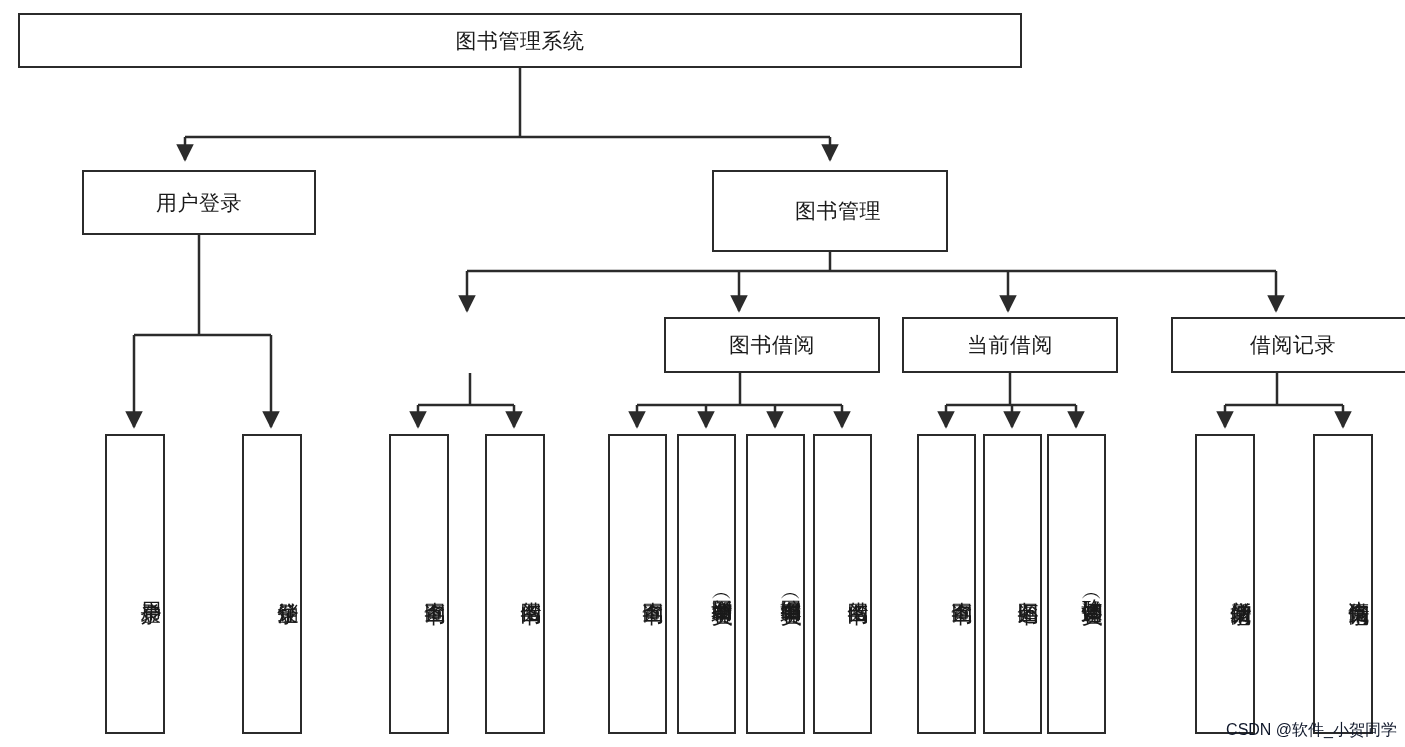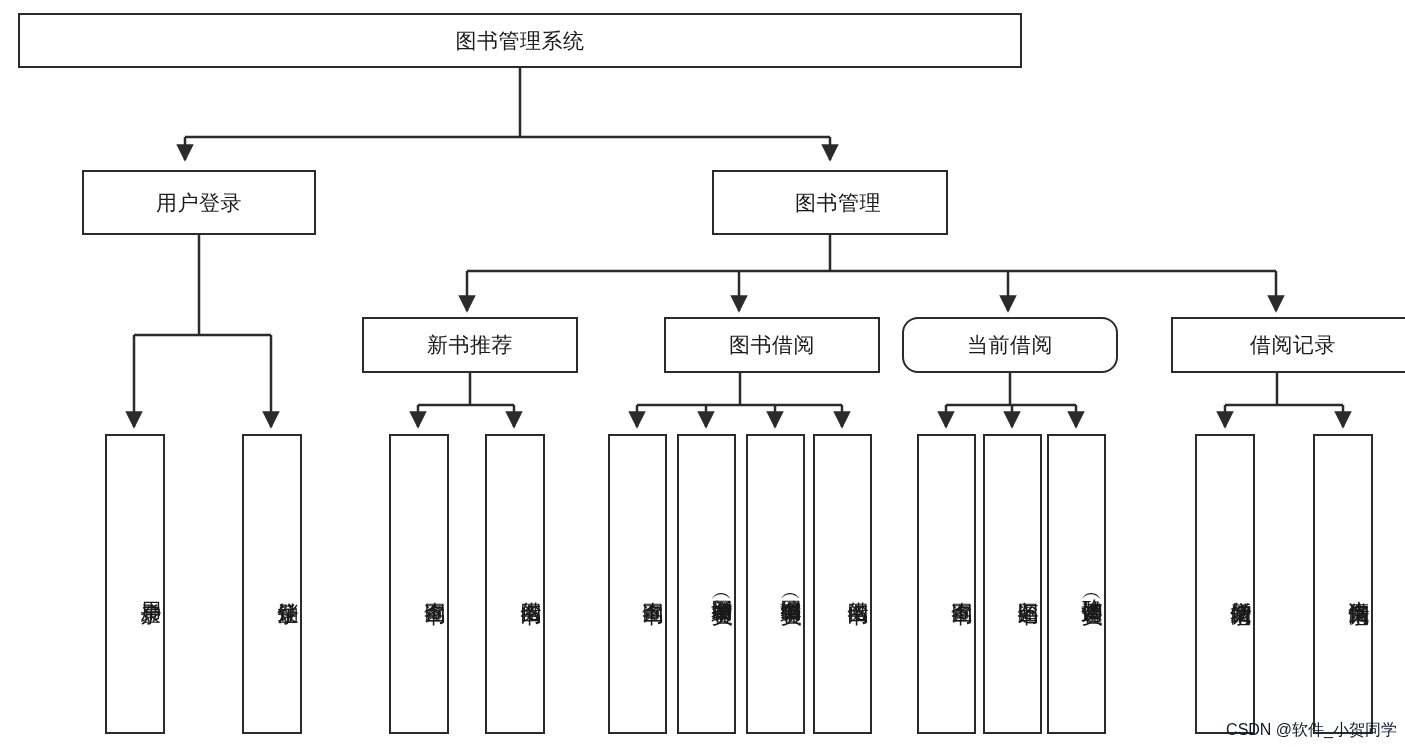--- a/index.html
+++ b/index.html
@@ -118,27 +118,26 @@
       <path d="M 1225 405 L 1343 405"></path>
       <path d="M 1225 405 L 1225 427" marker-end="url(#arrow)"></path>
       <path d="M 1343 405 L 1343 427" marker-end="url(#arrow)"></path>
     </g>
   </svg>
 
   <div class="node horiz" style="left:18px; top:13px; width:1004px; height:55px;">图书管理系统</div>
 
   <div class="node horiz" style="left:82px; top:170px; width:234px; height:65px;">用户登录</div>
 
-  <div class="node horiz" style="left:712px; top:170px; width:236px; height:65px;padding-left:16px;">图书管理</div>
+  <div class="node horiz" style="left:712px; top:170px; width:236px; height:82px;padding-left:16px;">图书管理</div>
 
-  <div class="node horiz" style="left:362px; top:317px; width:216px; height:56px;">新书推荐</div>
 
   <div class="node horiz" style="left:632px; top:317px; width:216px; height:56px;margin-left:32px;">图书借阅</div>
 
-  <div class="node horiz" style="left:902px; top:317px; width:216px; height:56px;border-radius:16px;">当前借阅</div>
+  <div class="node horiz" style="left:902px; top:317px; width:216px; height:56px;">当前借阅</div>
 
   <div class="node horiz" style="left:1171px; top:317px; width:244px; height:56px;">借阅记录</div>
 
   <div class="node vert" style="left:105px; top:434px; width:60px; height:300px;">
     <span class="vtext">用户登录</span>
   </div>
 
   <div class="node vert" style="left:242px; top:434px; width:60px; height:300px;">
     <span class="vtext">注销登录</span>
   </div>

